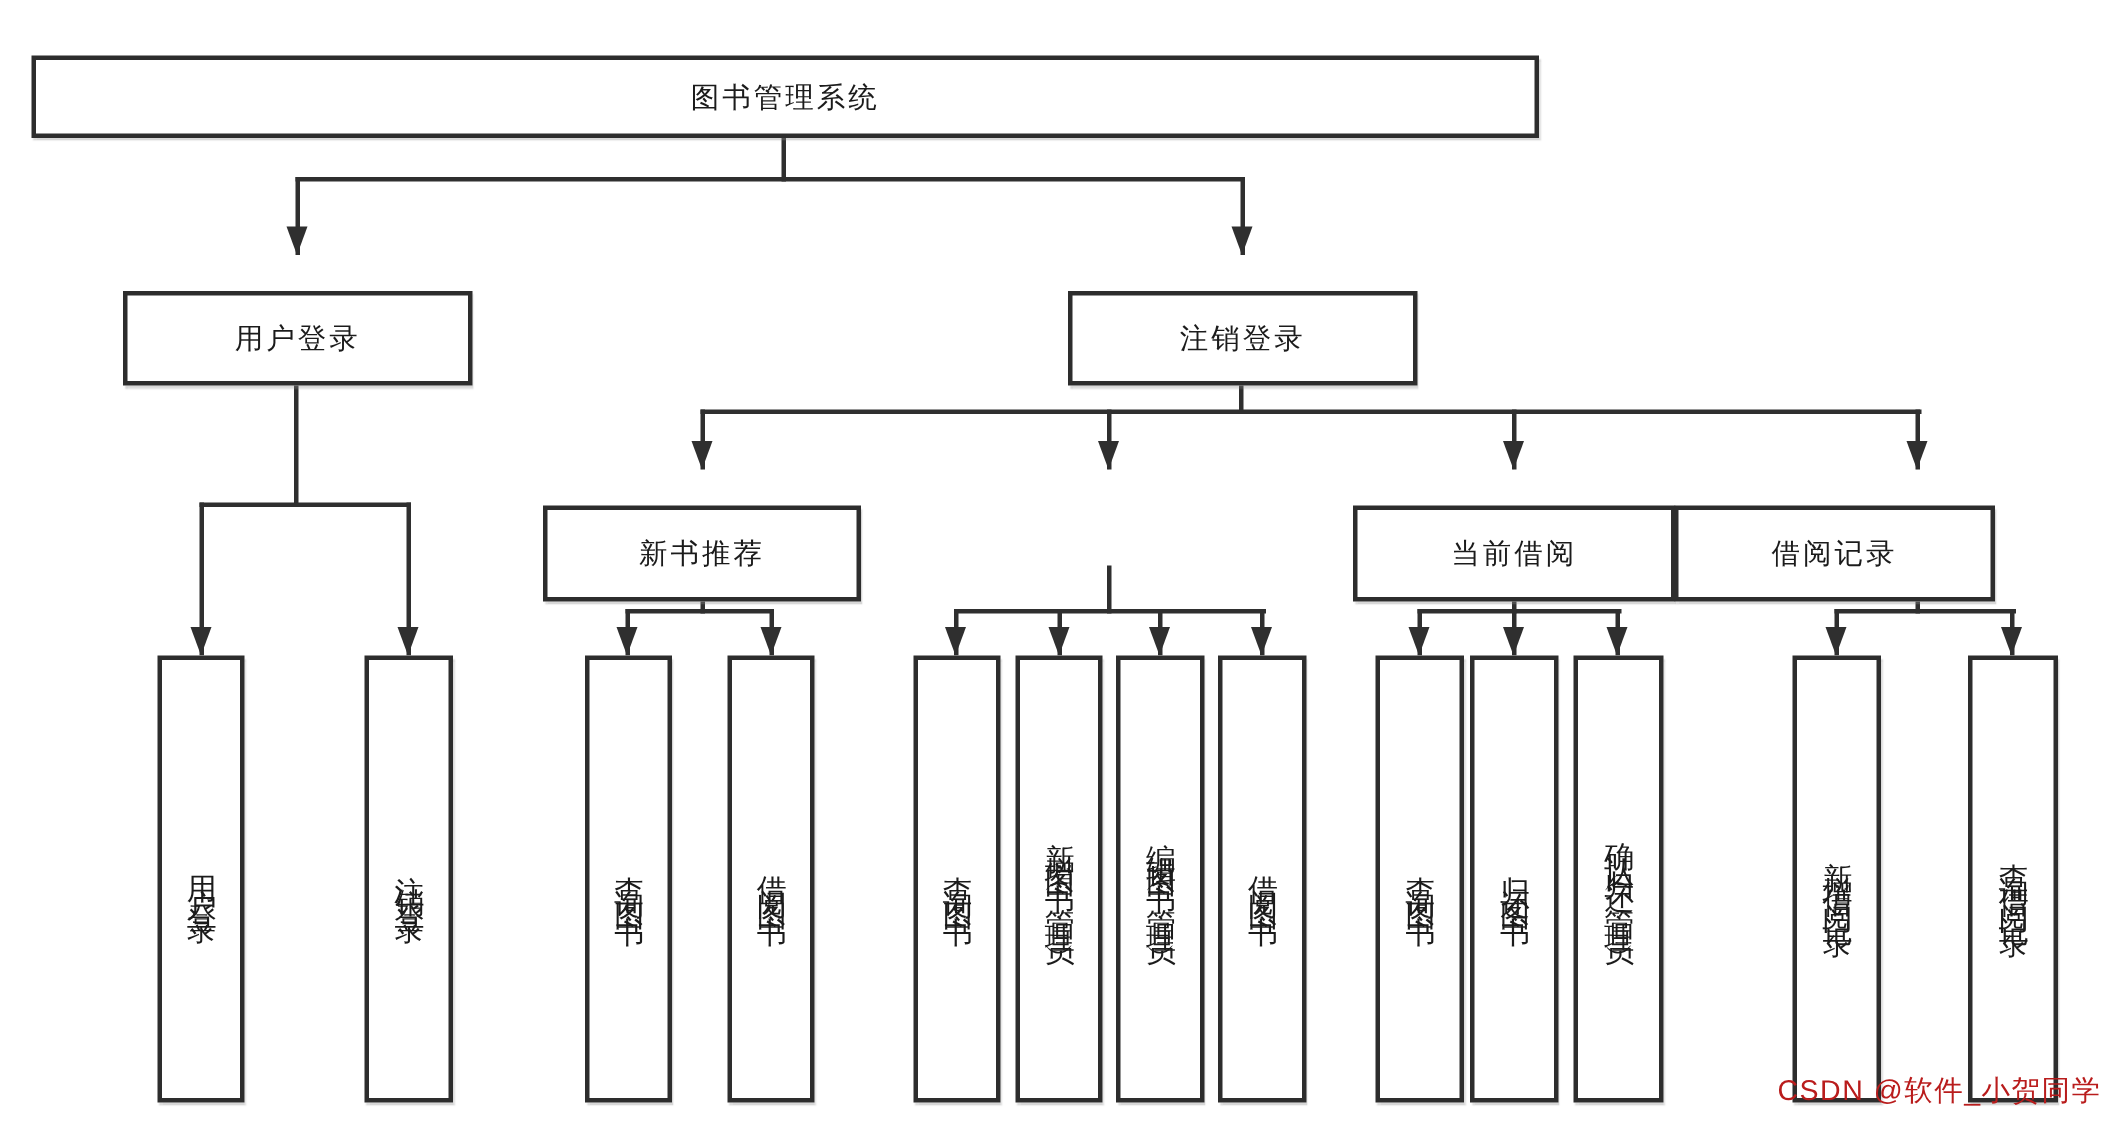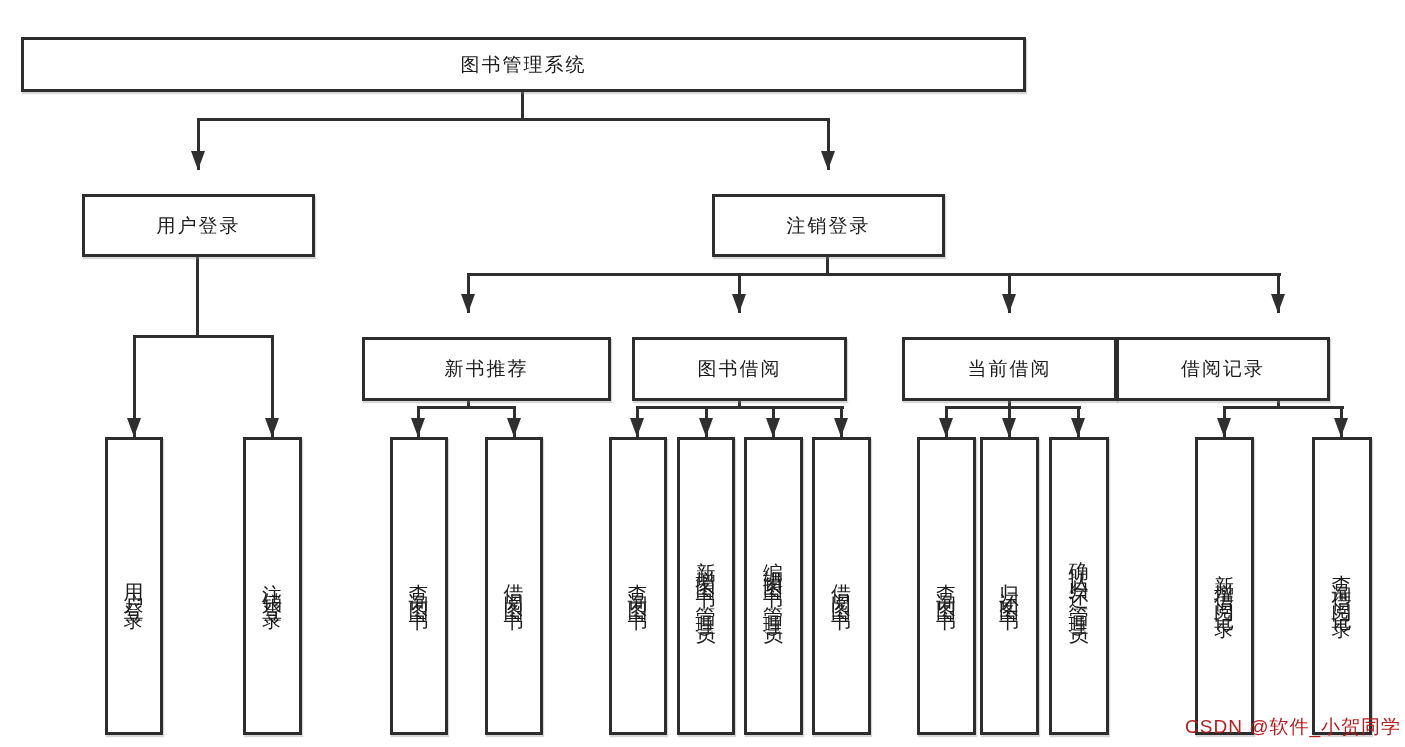--- a/index.html
+++ b/index.html
@@ -107,25 +107,22 @@
     <span>图书管理系统</span>
   </div>
 
   <div class="box" style="left:82px;top:170px;width:233px;height:63px;">
     <span>用户登录</span>
   </div>
   <div class="box" style="left:712px;top:170px;width:233px;height:63px;">
     <span>注销登录</span>
   </div>
 
-  <div class="box" style="left:362px;top:313px;width:249px;height:64px;">
+  <div class="box" style="left:362px;top:313px;width:212px;height:64px;">
     <span>新书推荐</span>
-  </div>
-  <div class="box" style="left:632px;top:313px;width:215px;height:64px;">
-    <span>图书借阅</span>
   </div>
   <div class="box" style="left:902px;top:313px;width:215px;height:64px;text-align:right;">
     <span>当前借阅</span>
   </div>
   <div class="box" style="left:1116px;top:313px;width:214px;height:64px;text-align:center;">
     <span>借阅记录</span>
   </div>
 
   <div class="vbox" style="left:105px;top:437px;width:58px;height:298px;">
     <span>用户登录</span>

